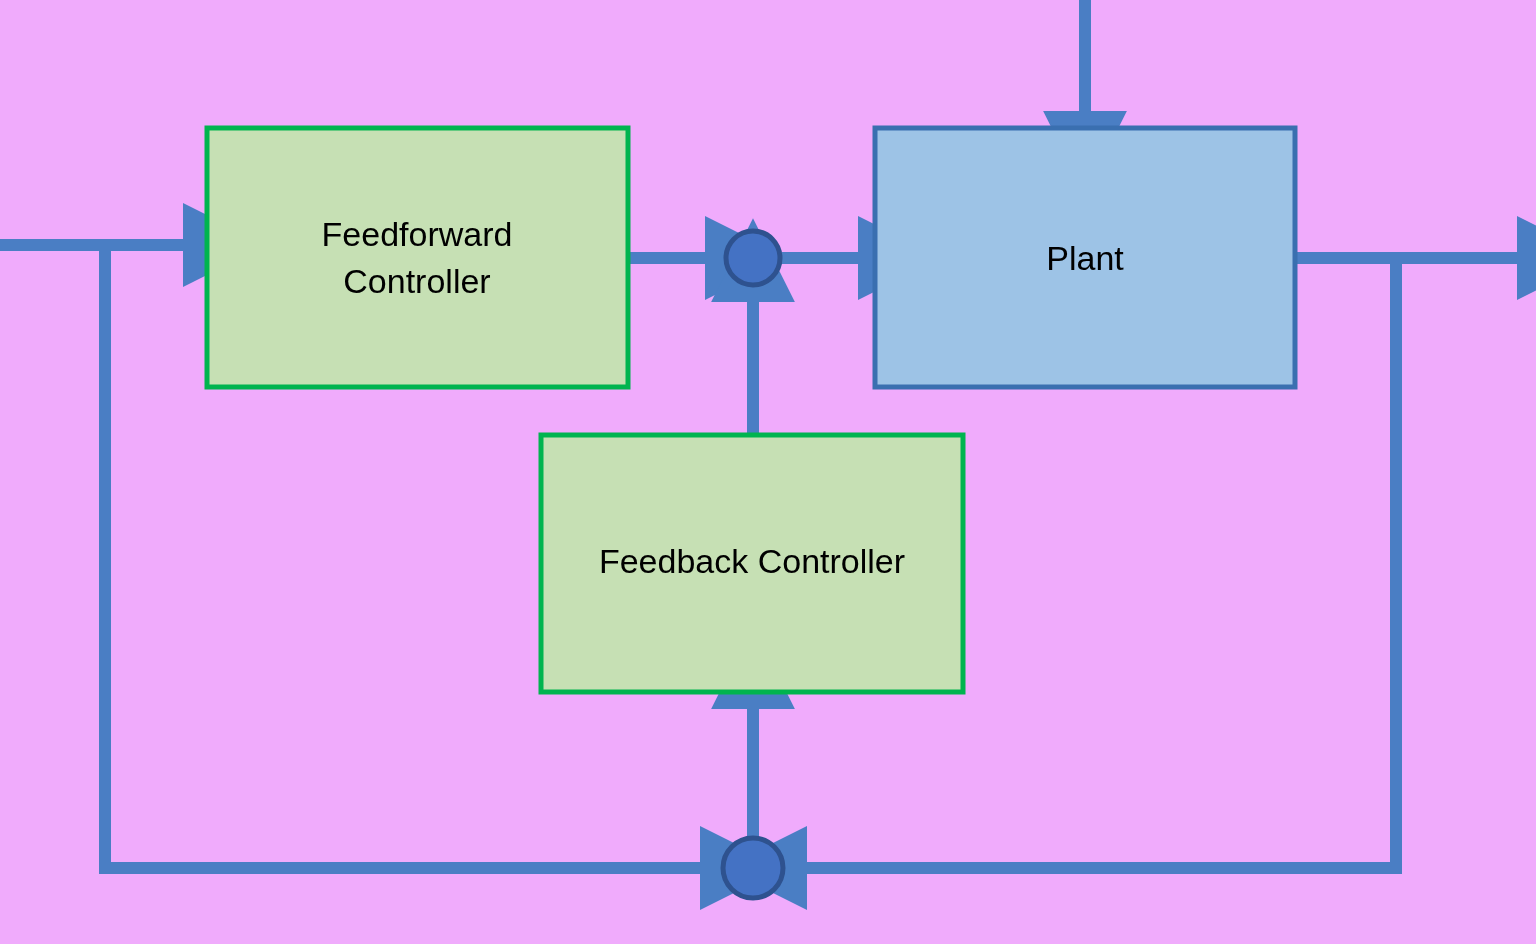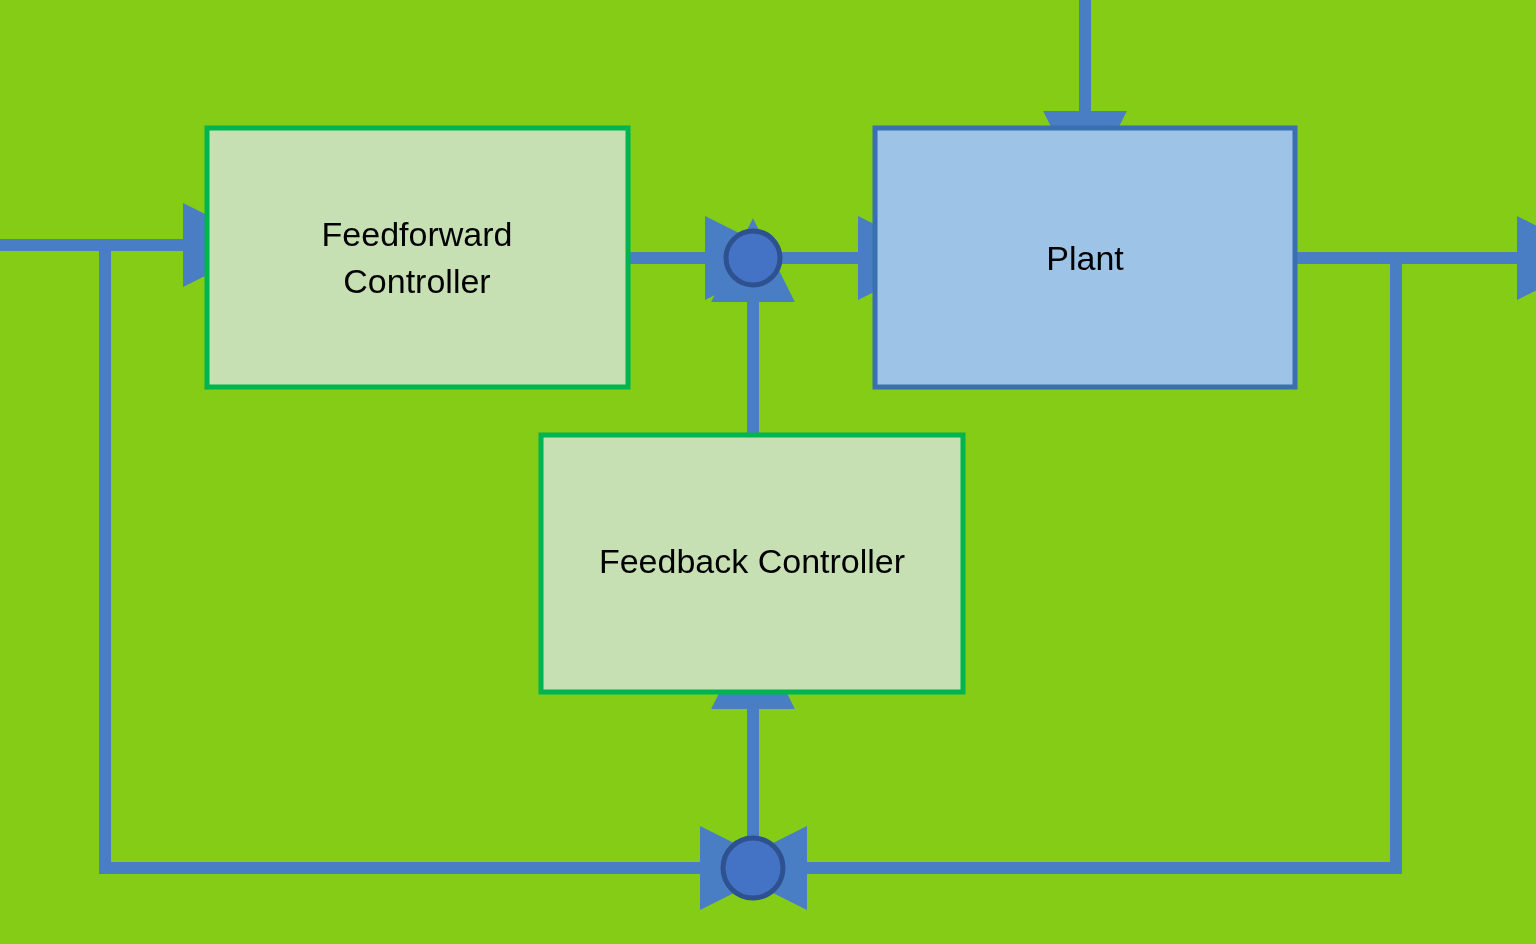--- a/index.html
+++ b/index.html
@@ -10,21 +10,21 @@
   body {
     width: 1536px;
     height: 944px;
     overflow: hidden;
     font-family: "Liberation Sans", sans-serif;
   }
   #diagram-root {
     position: relative;
     width: 1536px;
     height: 944px;
-    background: #84cc16;
+    background: #f0abfc;
   }
   #diagram-svg {
     position: absolute;
     top: 0;
     left: 0;
     width: 1536px;
     height: 944px;
     display: block;
   }
   .block-label {

